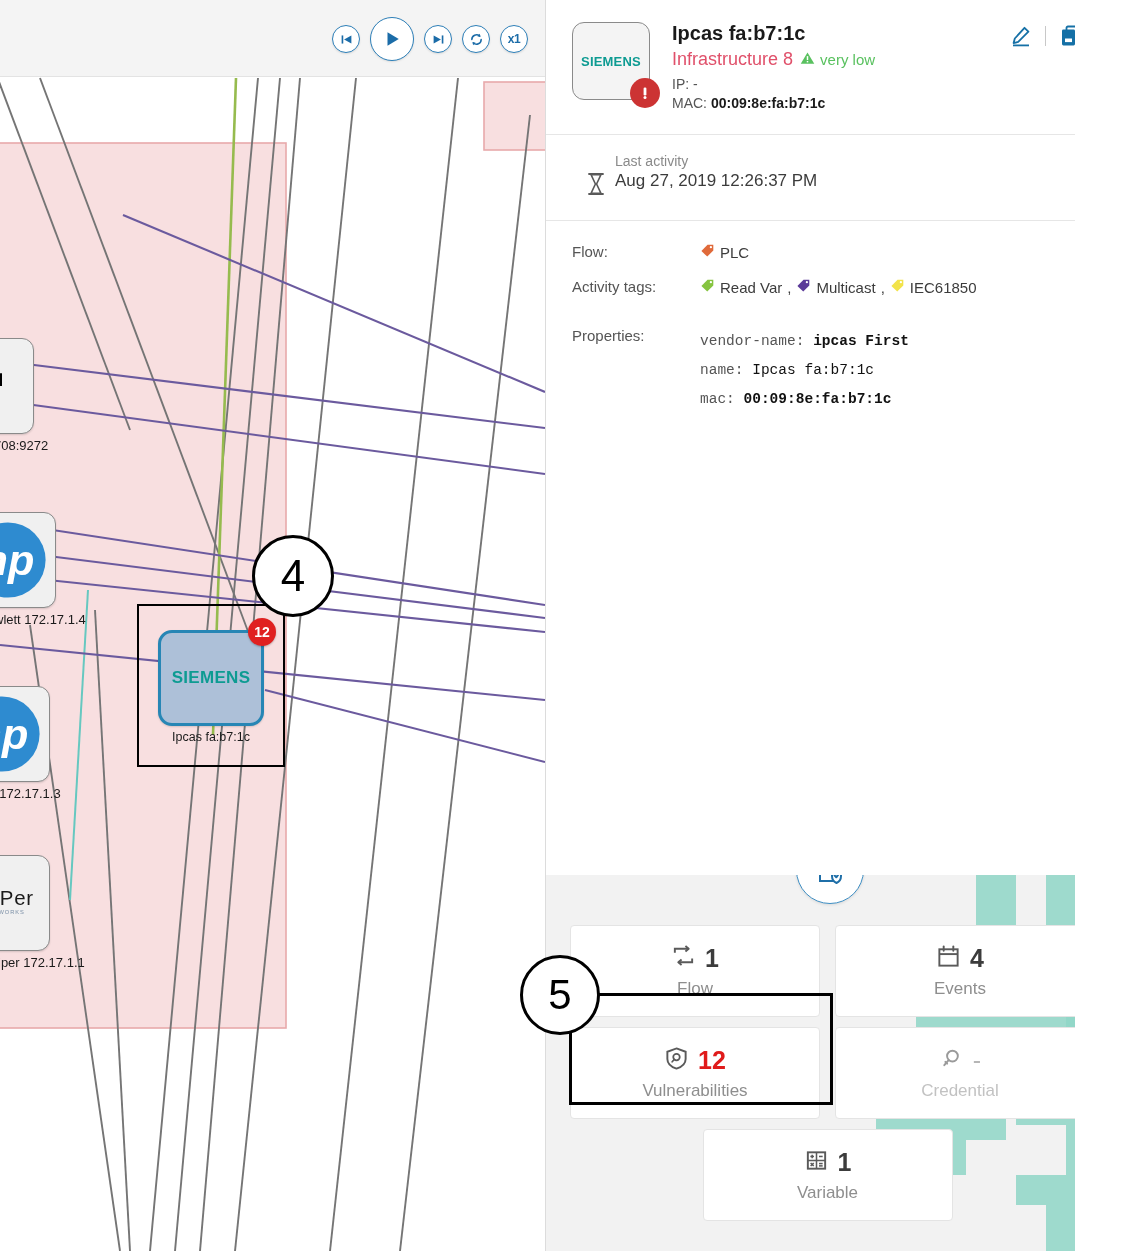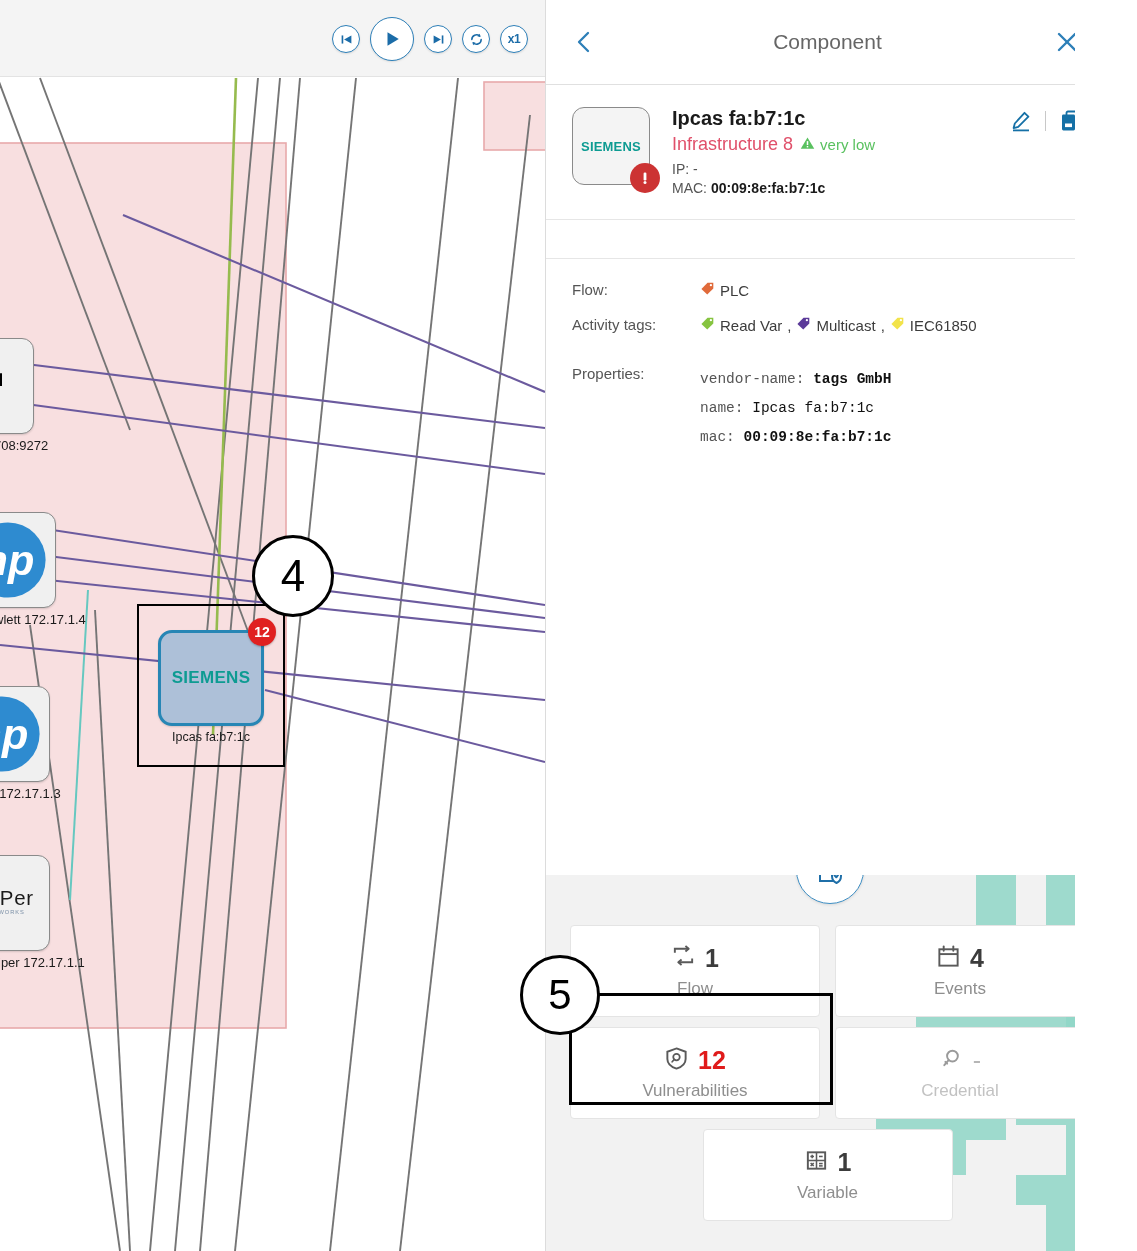--- a/index.html
+++ b/index.html
@@ -567,34 +567,20 @@
         <div class="vuln-badge">12</div>
       </div>
       <div class="node-label">Ipcas fa:b7:1c</div>
     </div>
 
     <div class="callout" style="left:252px;top:535px;width:82px;height:82px;">4</div>
   </div>
 
   <div id="panel">
 
-    <div id="panel-header">
-      <div id="back-btn">
-        <svg width="16" height="24" viewBox="0 0 16 24">
-            <polyline points="12,3 3,12 12,21" fill="none" stroke="#2d7fb8" stroke-width="2.3" stroke-linecap="round" stroke-linejoin="round"></polyline>
-          </svg>
-      </div>
-      <div id="panel-title">Component</div>
-      <div id="close-btn">
-        <svg width="22" height="22" viewBox="0 0 22 22">
-            <line x1="3" y1="3" x2="19" y2="19" stroke="#2d7fb8" stroke-width="2.3" stroke-linecap="round"></line>
-            <line x1="19" y1="3" x2="3" y2="19" stroke="#2d7fb8" stroke-width="2.3" stroke-linecap="round"></line>
-          </svg>
-      </div>
-    </div>
 
     <div id="summary">
       <div id="thumb-wrap">
         <div id="thumb">
           <span id="thumb-text">SIEMENS</span>
         </div>
         <div id="thumb-badge">
           <svg width="18" height="18" viewBox="0 0 18 18">
               <rect x="7.6" y="3.5" width="2.8" height="8" rx="1.2" fill="#ffffff"></rect>
               <circle cx="9" cy="13.6" r="1.5" fill="#ffffff"></circle>
@@ -637,20 +623,33 @@
           <svg width="24" height="24" viewBox="0 0 24 24">
             <rect x="7.5" y="2.5" width="13" height="16" rx="1.4" fill="none" stroke="#1570a6" stroke-width="1.8"></rect>
             <rect x="3" y="5.5" width="13" height="16" rx="1.4" fill="#1570a6"></rect>
             <rect x="6" y="14.5" width="7" height="3.6" fill="#ffffff"></rect>
           </svg>
         </span>
       </div>
     </div>
 
     <div id="activity">
+      <div class="act-col second">
+        <div class="act-title">Last activity</div>
+        <div class="act-body">
+          <span class="act-hourglass">
+            <svg width="20" height="24" viewBox="0 0 20 24">
+              <line x1="3" y1="2" x2="17" y2="2" stroke="#5a5a5a" stroke-width="1.8" stroke-linecap="round"></line>
+              <line x1="3" y1="22" x2="17" y2="22" stroke="#5a5a5a" stroke-width="1.8" stroke-linecap="round"></line>
+              <path d="M5 2.6 L15 2.6 L10.6 12 L15 21.4 L5 21.4 L9.4 12 Z" fill="none" stroke="#5a5a5a" stroke-width="1.6"></path>
+            </svg>
+          </span>
+          <span class="act-date">Aug 27, 2019 12:26:37 PM</span>
+        </div>
+      </div>
     </div>
 
     <div id="tags-section">
       <div class="tag-row">
         <div class="tag-label">Flow:</div>
         <div class="tag-values">
           <span class="tag-chip">
             <span>
               <svg width="15" height="15" viewBox="0 0 16 16">
                   <path d="M1.5 8.4 L8 1.9 L14.2 1.9 L14.2 8.1 L7.7 14.5 Z" fill="#e06a3a"></path>
@@ -696,21 +695,21 @@
           </span>
         </div>
       </div>
     </div>
 
     <div id="props-row">
       <div id="props-label">Properties:</div>
       <div id="props-values">
         <div>
           <span class="prop-key">vendor-name:</span>
-          <span class="prop-val">tags GmbH</span>
+          <span class="prop-val">ipcas First</span>
         </div>
         <div>
           <span class="prop-key">name:</span>
           <span class="prop-val" style="font-weight:400;">Ipcas fa:b7:1c</span>
         </div>
         <div>
           <span class="prop-key">mac:</span>
           <span class="prop-val">00:09:8e:fa:b7:1c</span>
         </div>
       </div>

